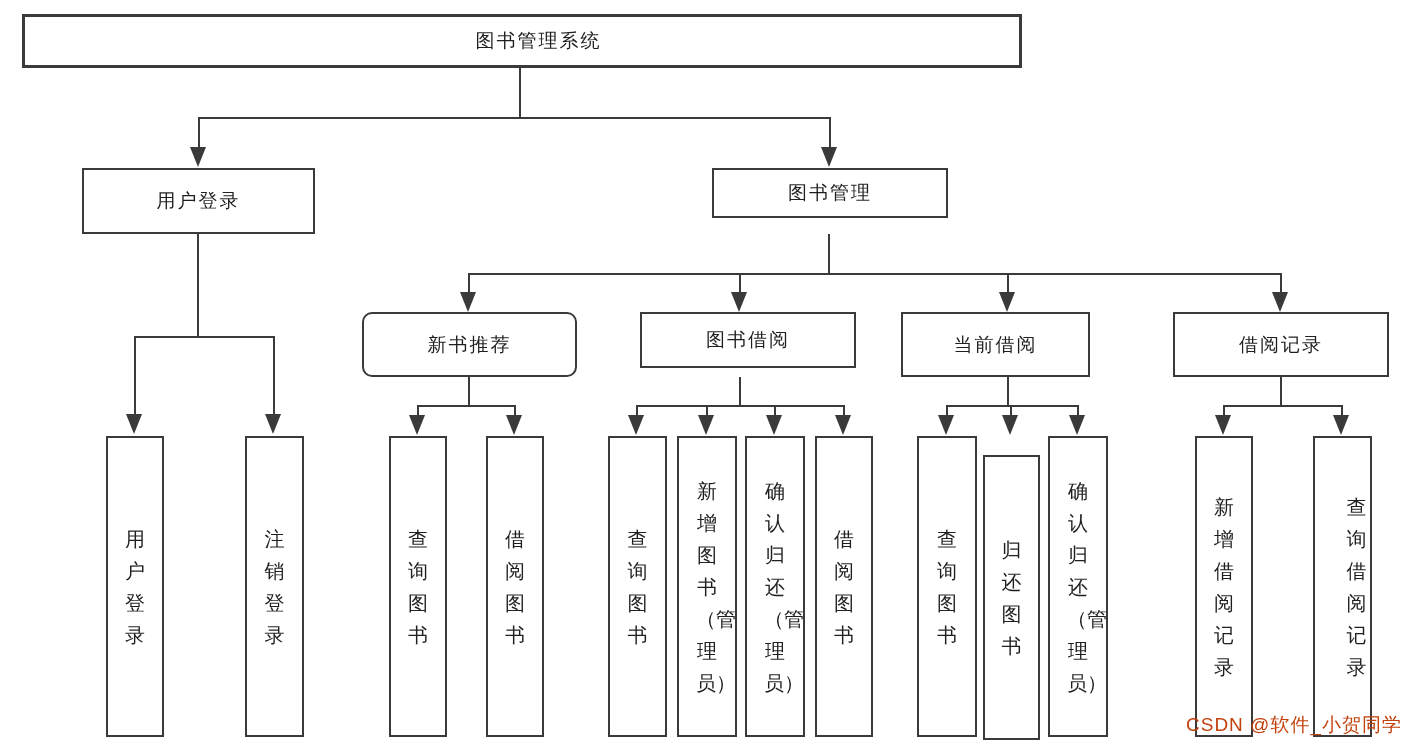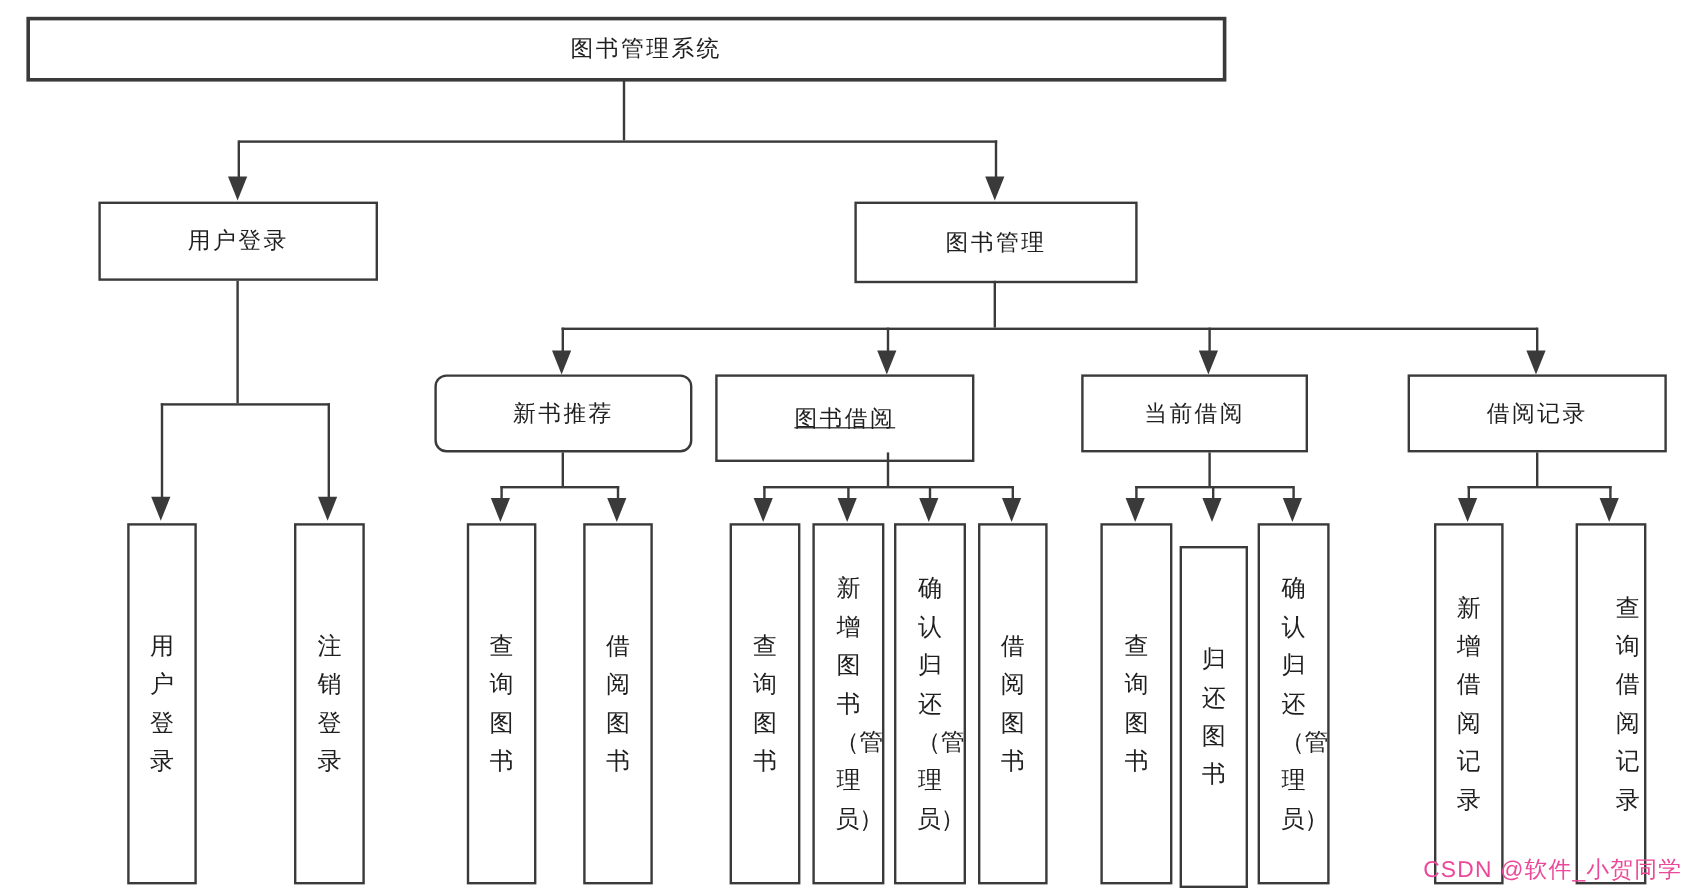--- a/index.html
+++ b/index.html
@@ -51,21 +51,21 @@
     width: 0; height: 0;
     border-left: 8px solid transparent;
     border-right: 8px solid transparent;
     border-top: 20px solid #3a3a3a;
   }
   .watermark {
     position: absolute;
     left: 1186px;
     top: 712px;
     font-size: 19px;
-    color: #ec4899;
+    color: #c2410c;
     letter-spacing: 1px;
     white-space: nowrap;
   }
 </style>
 </head>
 <body>
 
 <div class="stage">
 
   <div class="box thick" style="left:22px; top:14px; width:1000px; height:54px;">
@@ -75,21 +75,21 @@
   <div class="vline" style="left:519px; top:67px; height:50px;"></div>
   <div class="hline" style="left:199px; top:117px; width:632px;"></div>
   <div class="vline" style="left:198px; top:117px; height:31px;"></div>
   <div class="ahead" style="left:190px; top:147px;"></div>
   <div class="vline" style="left:829px; top:117px; height:31px;"></div>
   <div class="ahead" style="left:821px; top:147px;"></div>
 
   <div class="box" style="left:82px; top:168px; width:233px; height:66px;">
     <span>用户登录</span>
   </div>
-  <div class="box" style="left:712px; top:168px; width:236px; height:68px;">
+  <div class="box" style="left:712px; top:168px; width:236px; height:50px;">
     <span>图书管理</span>
   </div>
 
   <div class="vline" style="left:197px; top:234px; height:102px;"></div>
   <div class="hline" style="left:134px; top:336px; width:141px;"></div>
   <div class="vline" style="left:134px; top:336px; height:79px;"></div>
   <div class="ahead" style="left:126px; top:414px;"></div>
   <div class="vline" style="left:273px; top:336px; height:79px;"></div>
   <div class="ahead" style="left:265px; top:414px;"></div>
 
@@ -100,21 +100,21 @@
   <div class="vline" style="left:739px; top:273px; height:20px;"></div>
   <div class="ahead" style="left:731px; top:292px;"></div>
   <div class="vline" style="left:1007px; top:273px; height:20px;"></div>
   <div class="ahead" style="left:999px; top:292px;"></div>
   <div class="vline" style="left:1280px; top:273px; height:20px;"></div>
   <div class="ahead" style="left:1272px; top:292px;"></div>
 
   <div class="box" style="left:362px; top:312px; width:215px; height:65px;border-radius:10px;">
     <span>新书推荐</span>
   </div>
-  <div class="box" style="left:596px; top:312px; width:216px; height:73px;text-decoration:underline;">
+  <div class="box" style="left:640px; top:312px; width:216px; height:56px;">
     <span>图书借阅</span>
   </div>
   <div class="box" style="left:901px; top:312px; width:189px; height:65px;text-align:right;">
     <span>当前借阅</span>
   </div>
   <div class="box" style="left:1173px; top:312px; width:216px; height:65px;">
     <span>借阅记录</span>
   </div>
 
   <div class="vline" style="left:468px; top:377px; height:28px;"></div>

